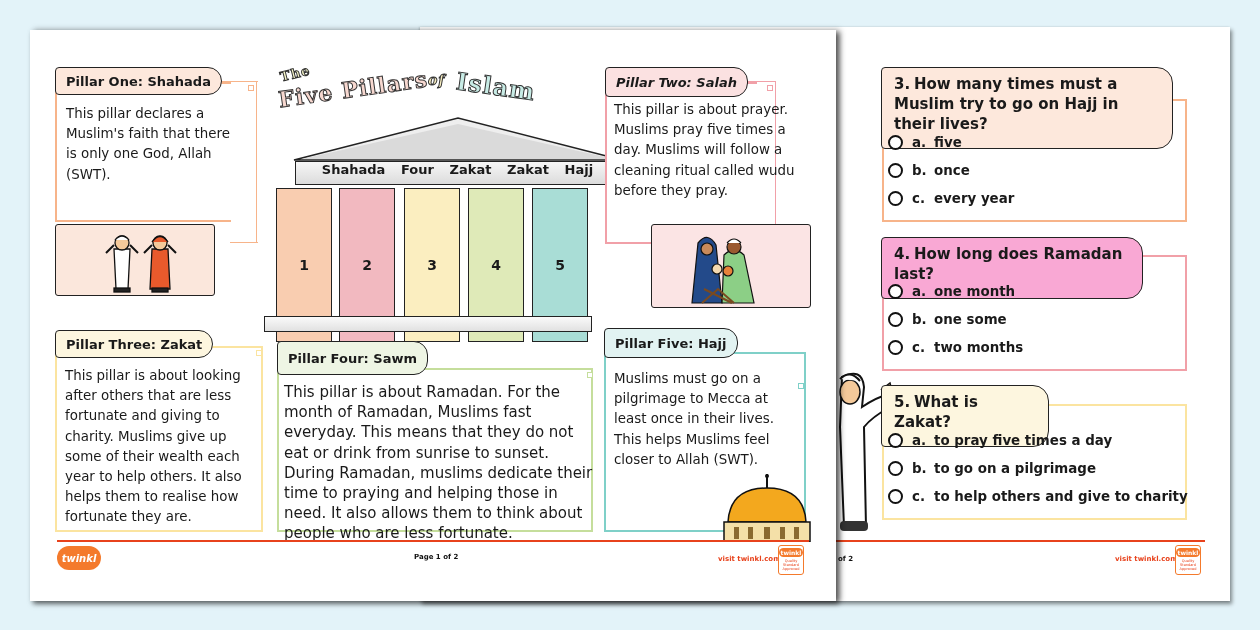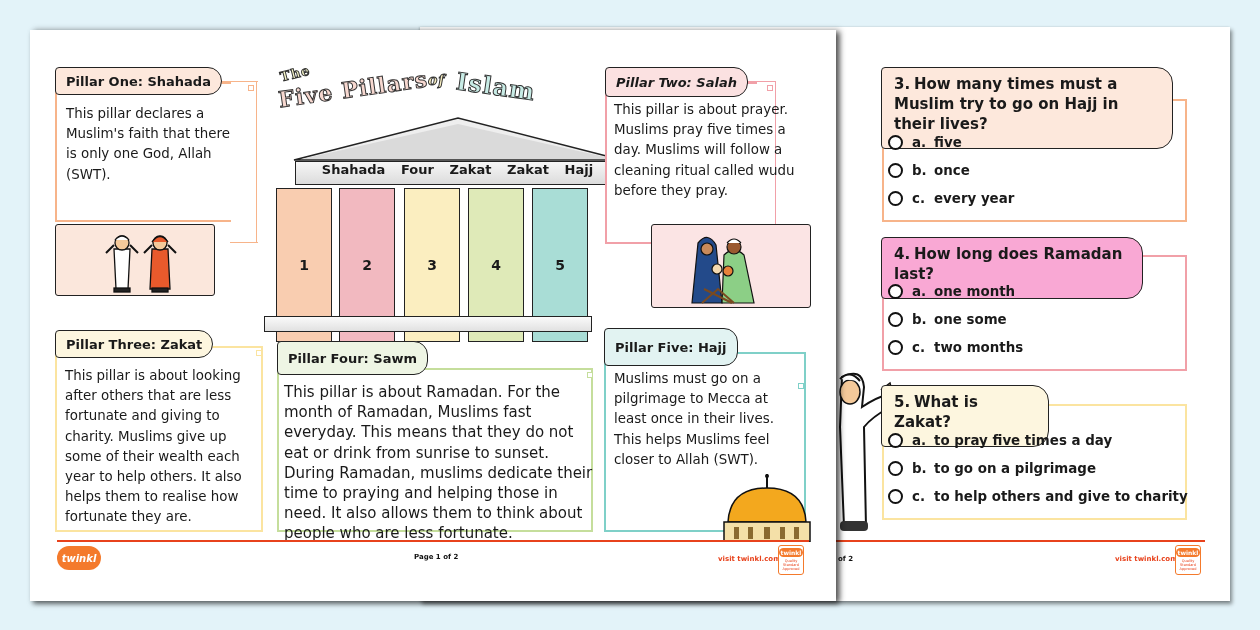--- a/index.html
+++ b/index.html
@@ -228,21 +228,21 @@
   <div class="ptitle" style="left:25px; top:300px; height:28px; background:#fdf6df;">Pillar Three: Zakat</div>
   <div class="ptext" style="left:35px; top:336px; width:200px;">This pillar is about looking after others that are less fortunate and giving to charity. Muslims give up some of their wealth each year to help others. It also helps them to realise how fortunate they are.</div>
 
   <div class="pbox" style="left:247px; top:338px; width:316px; height:164px; border-color:#c5de9c;"></div>
   <div class="notch" style="left:557px; top:342px; border-color:#c5de9c;"></div>
   <div class="ptitle" style="left:247px; top:311px; height:34px; background:#eef5e4;">Pillar Four: Sawm</div>
   <div class="ptext" style="left:254px; top:352px; width:312px; font-size:15px;">This pillar is about Ramadan. For the month of Ramadan, Muslims fast everyday. This means that they do not eat or drink from sunrise to sunset.  During Ramadan, muslims dedicate their time to praying and helping those in need. It also allows them to think about people who are less fortunate.</div>
 
   <div class="pbox" style="left:574px; top:322px; width:202px; height:180px; border-color:#7fd0c8;"></div>
   <div class="notch" style="left:768px; top:353px; border-color:#7fd0c8;"></div>
-  <div class="ptitle" style="left:574px; top:298px; height:38px; background:#e2f3f2;">Pillar Five: Hajj</div>
+  <div class="ptitle" style="left:574px; top:298px; height:30px; background:#e2f3f2;">Pillar Five: Hajj</div>
   <div class="ptext" style="left:584px; top:339px; width:180px;">Muslims must go on a pilgrimage to Mecca at least once in their lives. This helps Muslims feel closer to Allah (SWT).</div>
 
   <svg style="position:absolute; left:692px; top:442px;" width="90" height="70" viewBox="0 0 90 70">
     <line x1="45" y1="2" x2="45" y2="18" stroke="#111" stroke-width="2"></line>
     <circle cx="45" cy="4" r="2" fill="#111"></circle>
     <path d="M6 50 Q8 16 45 16 Q82 16 84 50 Z" fill="#f3a81e" stroke="#111" stroke-width="1.5"></path>
     <rect x="2" y="50" width="86" height="20" fill="#f4e0a8" stroke="#111" stroke-width="1.5"></rect>
     <g fill="#8a6a30">
         <rect x="12" y="55" width="5" height="12"></rect>
         <rect x="26" y="55" width="5" height="12"></rect>

